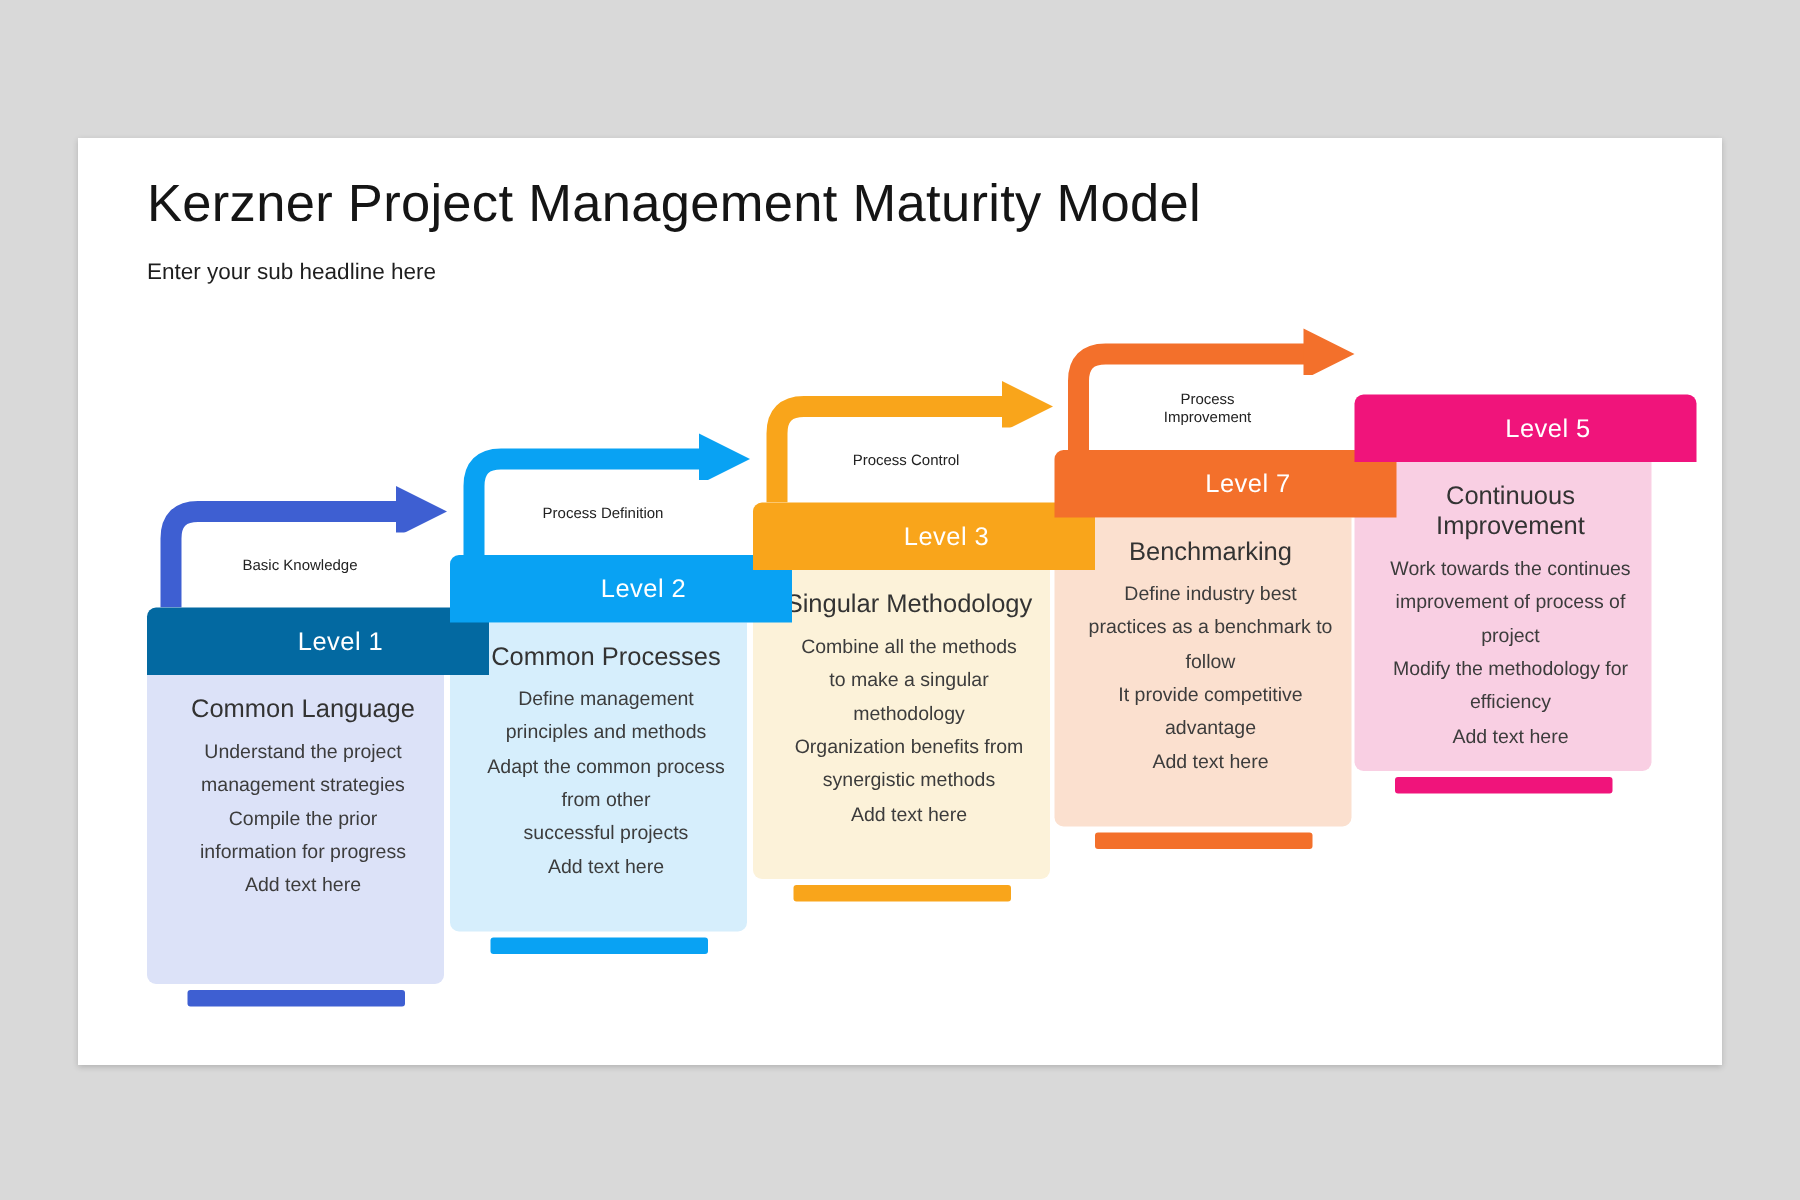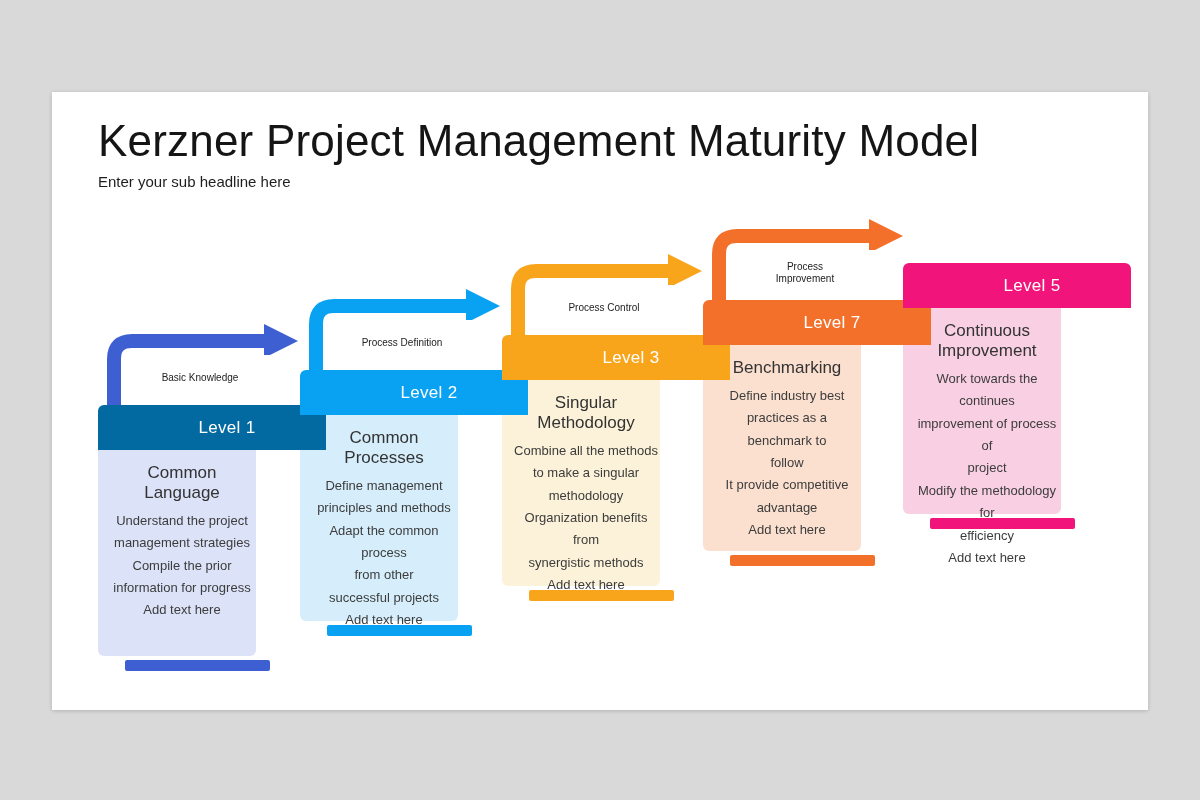--- a/index.html
+++ b/index.html
@@ -7,21 +7,21 @@
     width:1200px; height:800px; position:relative; overflow:hidden;
     background:#d9d9d9;
     font-family:"Liberation Sans", sans-serif;
   }
   .slide {
     position:absolute; left:52px; top:92px; width:1096px; height:618px;
     background:#ffffff; box-shadow:0 1px 4px rgba(0,0,0,.18);
   }
   .page-title {
     position:absolute; left:98px; top:116px; width:900px;
-    font-size:44px; font-weight:500; color:#151515; letter-spacing:.2px;
+    font-size:35px; font-weight:500; color:#151515; letter-spacing:.2px;
   }
   .page-subtitle {
     position:absolute; left:98px; top:173px; width:600px;
     font-size:15px; color:#1e1e1e;
   }
   .col { position:absolute; width:198px; height:352px; }
   .col1 { left:98px;  top:323px; }
   .col2 { left:300px; top:288px; }
   .col3 { left:502px; top:253px; }
   .col4 { left:703px; top:218px; }
@@ -31,21 +31,21 @@
     position:absolute; left:28px; top:32px; width:148px; height:46px; z-index:2;
     background:#ffffff; display:flex; align-items:center; justify-content:center;
     text-align:center; font-size:10px; color:#222222; white-space:pre-line; line-height:1.25;
   }
   .header {
     position:absolute; left:0; top:82px; width:198px; height:45px; z-index:3;
     border-radius:6px 6px 0 0; display:flex; align-items:center; justify-content:center;
     color:#ffffff; font-size:17px; font-weight:500; letter-spacing:.3px;padding-left:30px;
   }
   .card {
-    position:absolute; left:0; top:127px; width:158px; height:206px; z-index:2;
+    position:absolute; left:0; top:127px; width:198px; height:206px; z-index:2;
     border-radius:0 0 6px 6px; text-align:center; box-sizing:border-box; padding:13px 0 0 10px;
   }
   .card-title { font-size:17px; font-weight:500; color:#333333; margin-bottom:7px; }
   .card-body {
     font-size:13px; line-height:1.72; color:#3c3c3c; white-space:pre-line;
   }
   .bar {
     position:absolute; left:27px; top:337px; width:145px; height:11px; z-index:1;
     border-radius:2px;
   }

